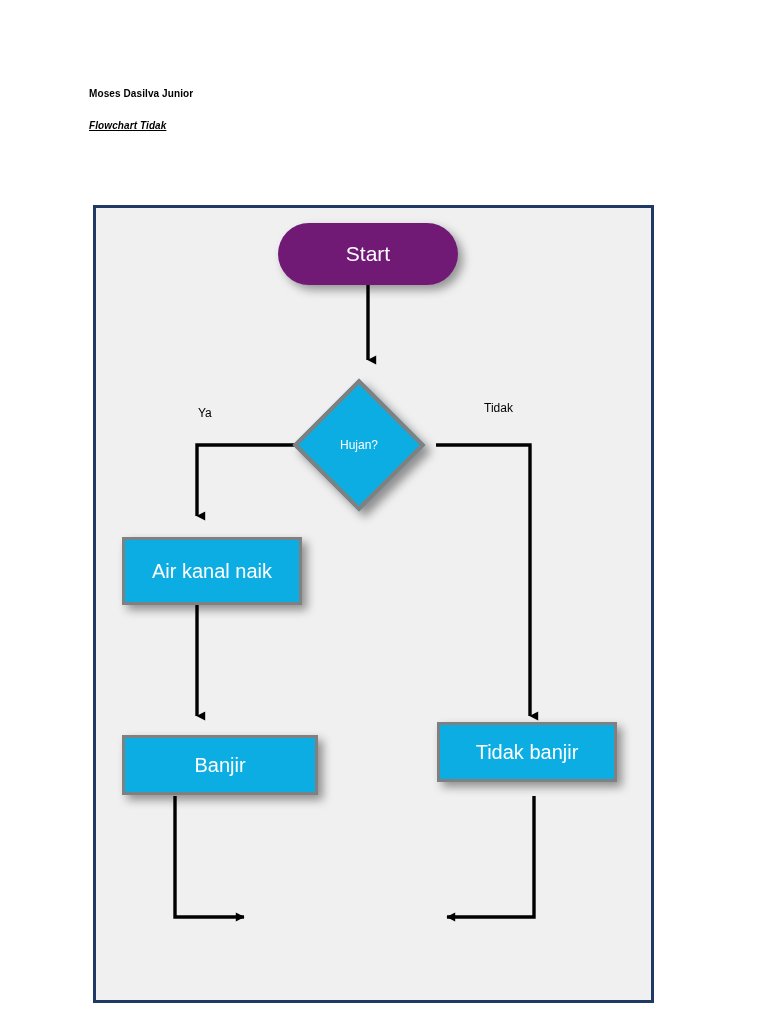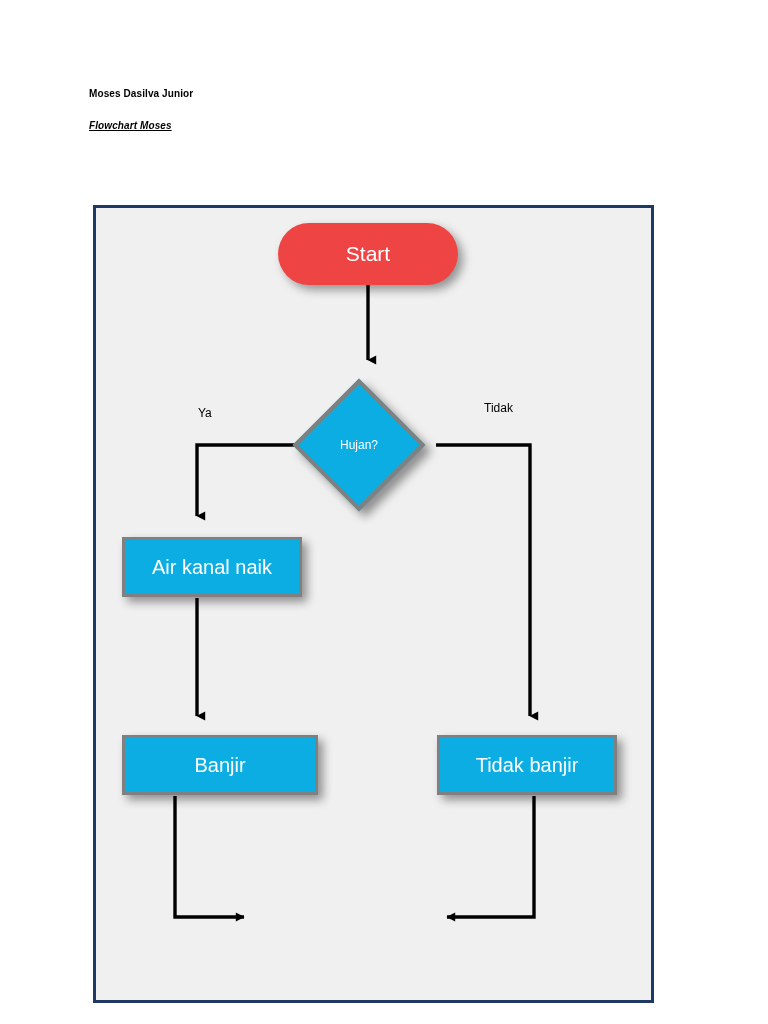--- a/index.html
+++ b/index.html
@@ -61,21 +61,21 @@
     align-items: center;
     justify-content: center;
     color: #ffffff;
     font-family: "Liberation Sans", sans-serif;
     font-weight: normal;
     z-index: 3;
   }
 
   
   .terminator {
-    background: #ef4444;
+    background: #701a75;
     border-radius: 999px;
     font-size: 21px;
     filter: drop-shadow(5px 5px 5px rgba(0,0,0,0.38));
   }
 
   
   .process {
     background: #0BADE3;
     border: 3px solid #808080;
     font-size: 20px;
@@ -123,21 +123,21 @@
     inset: 0;
     z-index: 2;
     pointer-events: none;
   }
 </style>
 </head>
 <body>
 
 <div class="doc-header">
   <div class="hdr-line">Moses Dasilva Junior</div>
-  <div class="hdr-line title">Flowchart Moses</div>
+  <div class="hdr-line title">Flowchart Tidak</div>
 </div>
 
 <div class="canvas">
   <div class="canvas-inner">
 
     <svg class="connectors" width="555" height="792" viewBox="0 0 555 792">
       <defs>
         <marker id="ah-down" markerWidth="10" markerHeight="10" refX="5" refY="8.6" orient="auto" markerUnits="userSpaceOnUse">
           <path d="M0.6,0.4 L5,9.2 L9.4,0.4 Z" fill="#000000"></path>
         </marker>
@@ -173,27 +173,27 @@
     </div>
 
     <div class="decision-wrap" style="left:216px; top:190px; width:94px; height:94px;">
       <div class="decision-shape"></div>
       <div class="decision-label">Hujan?</div>
     </div>
 
     <div class="branch-label" style="left:102px; top:198px;">Ya</div>
     <div class="branch-label" style="left:388px; top:193px;">Tidak</div>
 
-    <div class="node process" style="left:26px; top:329px; width:180px; height:60px;">
+    <div class="node process" style="left:26px; top:329px; width:180px; height:68px;">
       <span>Air kanal naik</span>
     </div>
 
     <div class="node process" style="left:26px; top:527px; width:196px; height:60px;">
       <span>Banjir</span>
     </div>
 
-    <div class="node process" style="left:341px; top:527px; width:180px; height:60px;">
+    <div class="node process" style="left:341px; top:514px; width:180px; height:60px;">
       <span>Tidak banjir</span>
     </div>
 
 
   </div>
 </div>
 
 </body></html>

